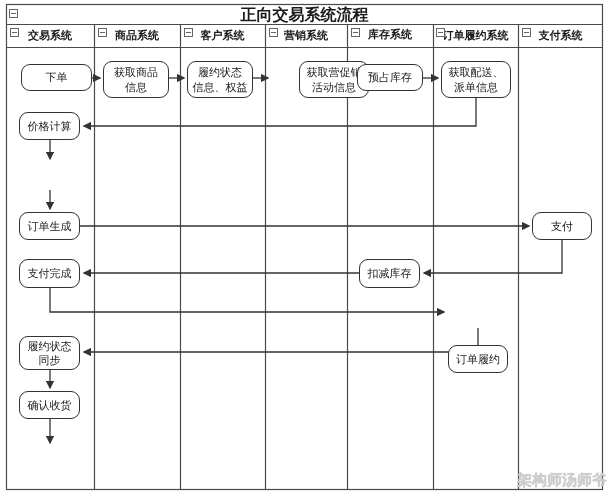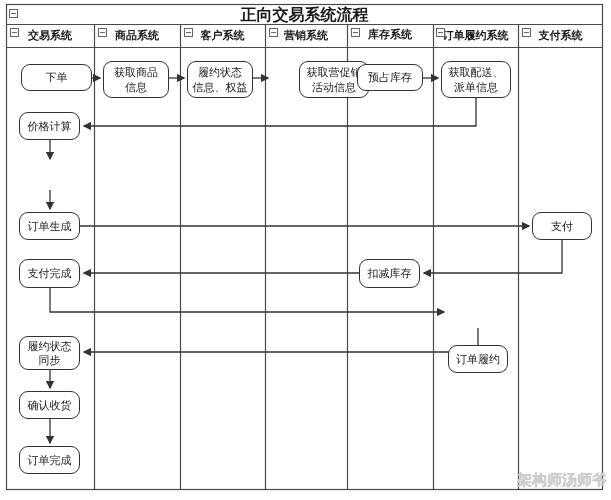--- a/index.html
+++ b/index.html
@@ -111,17 +111,16 @@
 派单信息</div>
   <div class="node" style="left:19px;top:112px;width:61px;height:28px;">价格计算</div>
   <div class="node" style="left:19px;top:212px;width:61px;height:28px;">订单生成</div>
   <div class="node" style="left:532px;top:212px;width:60px;height:28px;">支付</div>
   <div class="node" style="left:359px;top:259px;width:61px;height:29px;">扣减库存</div>
   <div class="node" style="left:19px;top:259px;width:61px;height:29px;">支付完成</div>
   <div class="node" style="left:448px;top:300px;width:60px;height:28px;margin-top:45px;">订单履约</div>
   <div class="node" style="left:19px;top:336px;width:61px;height:34px;">履约状态
 同步</div>
   <div class="node" style="left:19px;top:391px;width:61px;height:28px;">确认收货</div>
-  <div class="node" style="left:19px;top:446px;width:61px;height:28px;">订单完成</div>
 
   <div class="watermark">架构师汤师爷</div>
 
 </div>
 
 </body></html>

